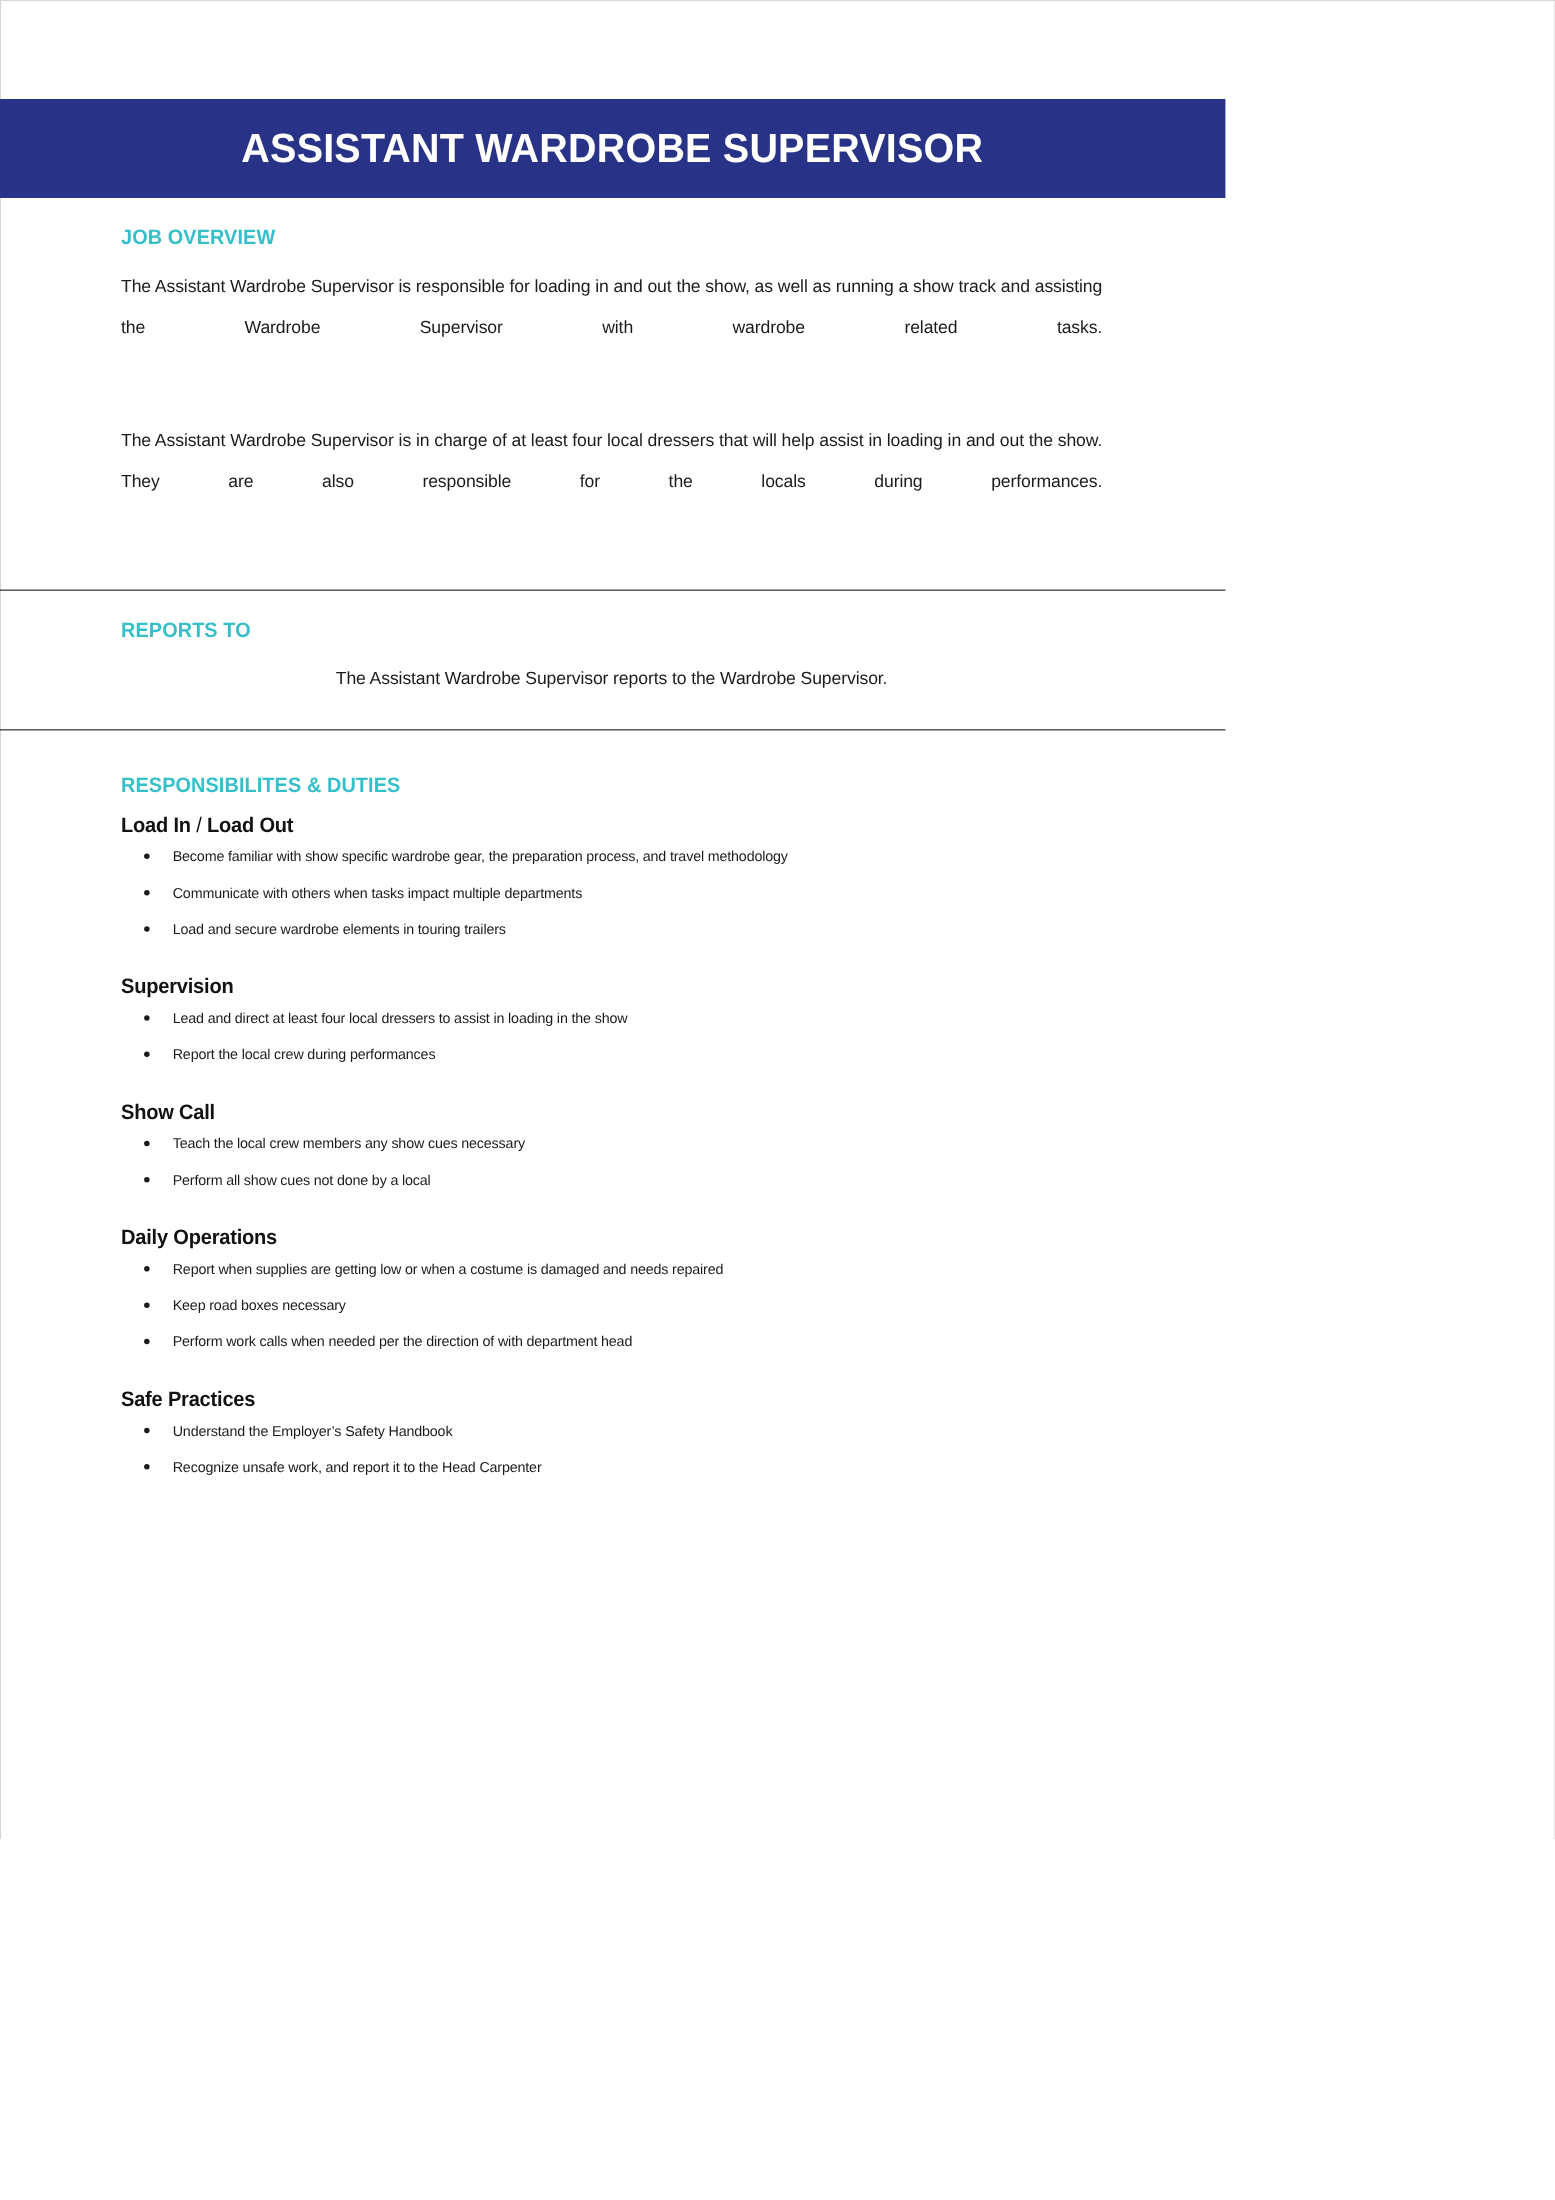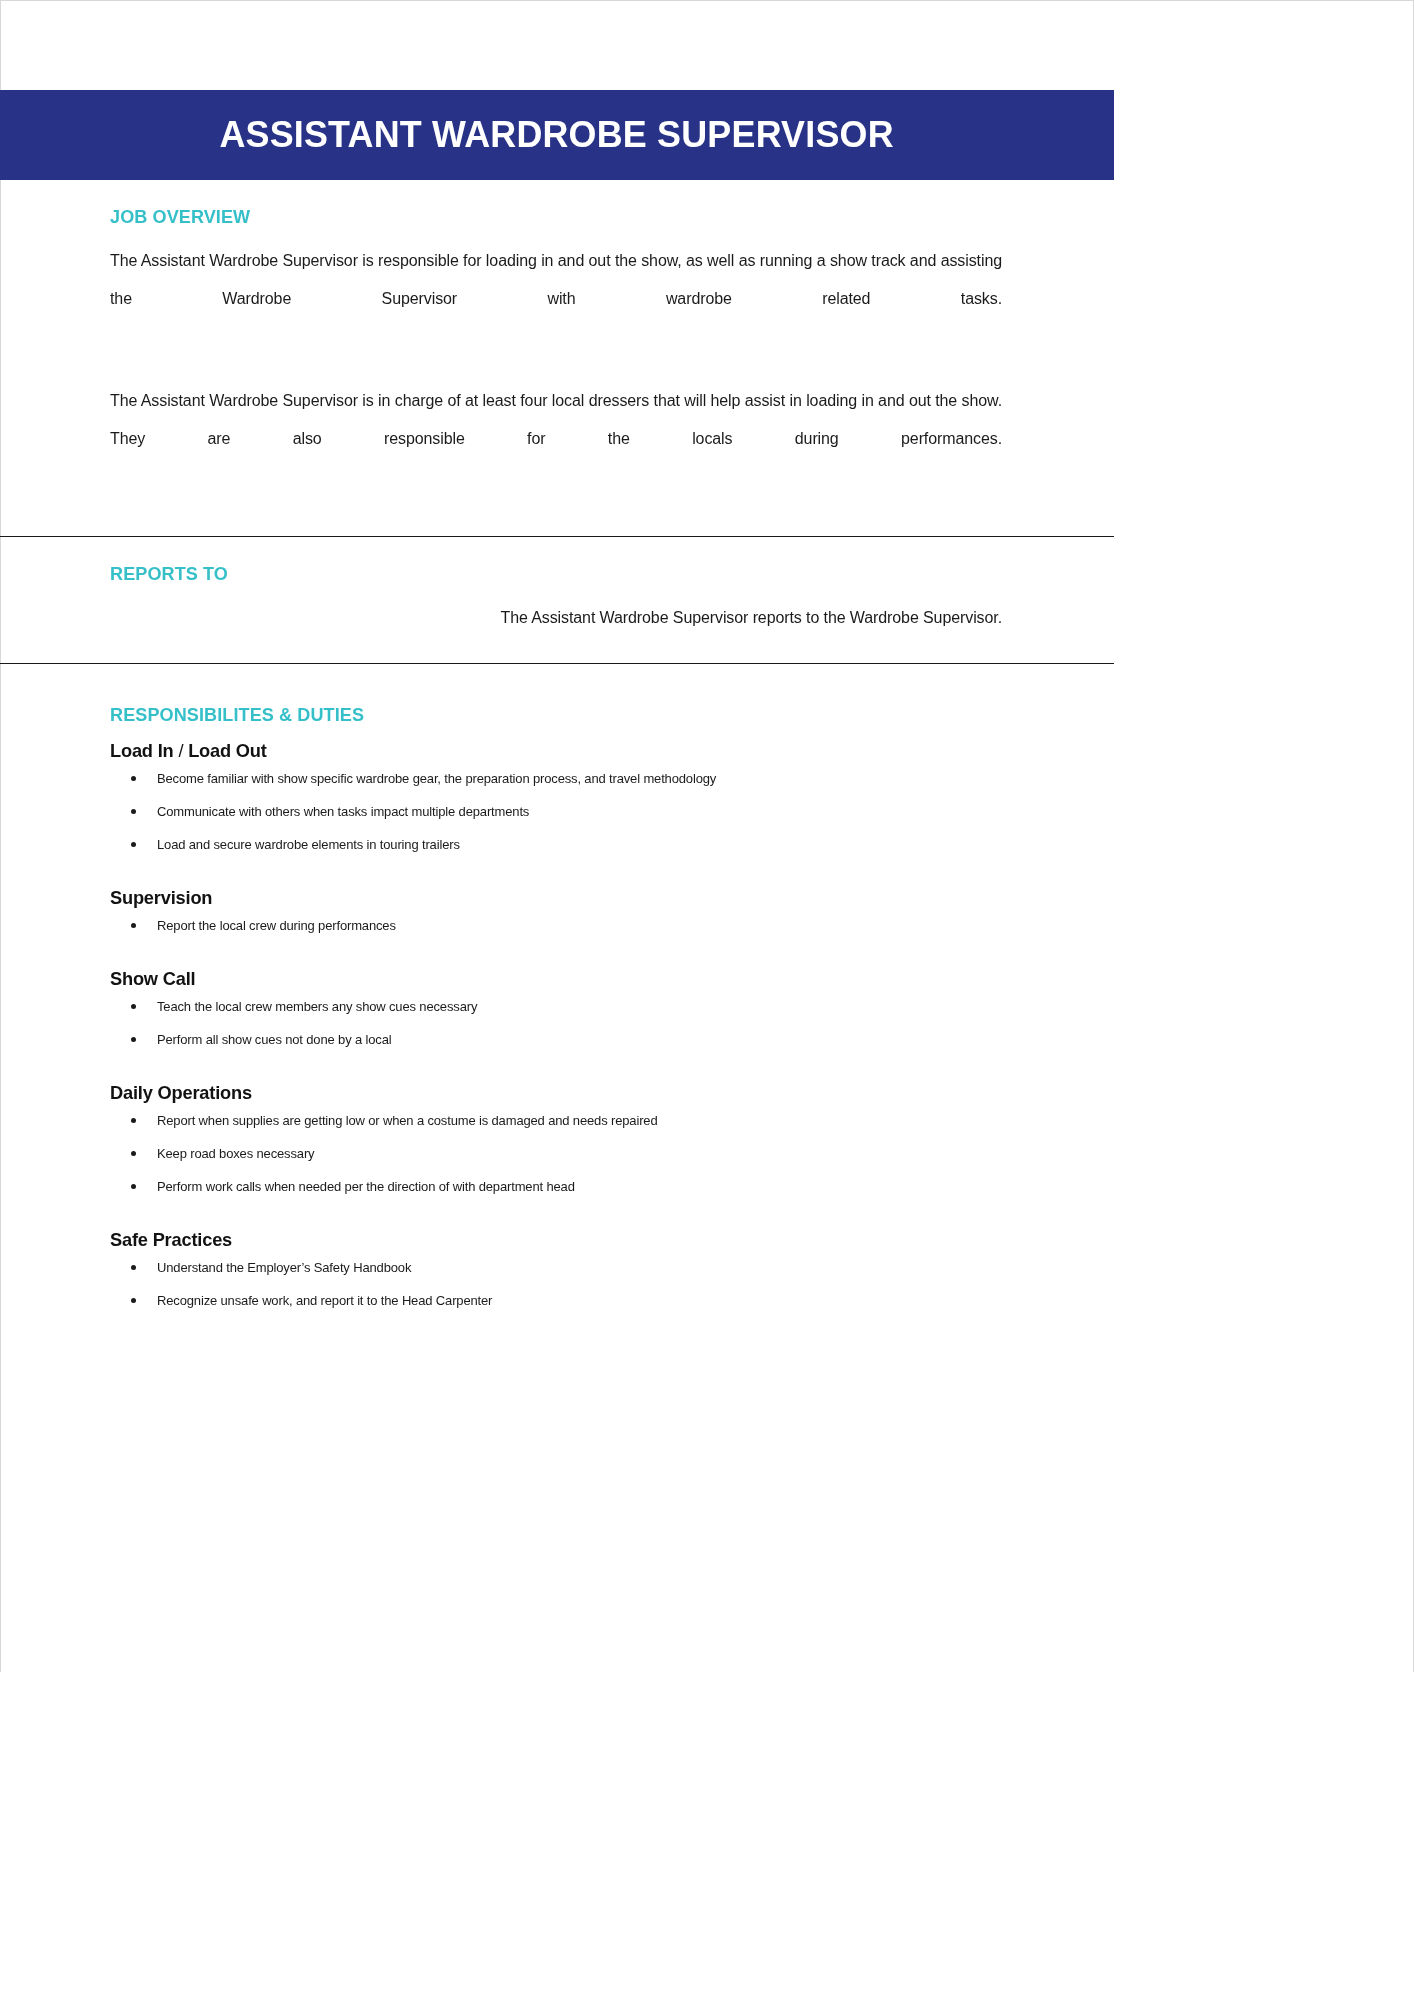--- a/index.html
+++ b/index.html
@@ -98,21 +98,21 @@
     text-align: justify;
     margin: 0;
     letter-spacing: -0.1px;
   }
   .para:after {
     content: "";
     display: inline-block;
     width: 100%;
   }
   .para.noj:after { content: none; }
-  .para.noj { text-align: right; }
+  .para.noj { text-align: center; }
 
   .sub-heading {
     color: #121212;
     font-family: "Liberation Sans", sans-serif;
     font-weight: bold;
     font-size: 19px;
     letter-spacing: -0.2px;
     margin: 0;
     transform: scaleX(0.96);
     transform-origin: left center;
@@ -195,20 +195,21 @@
       <ul class="bullets">
         <li><span class="dot"></span><span>Become familiar with show specific wardrobe gear, the preparation process, and travel methodology</span></li>
         <li><span class="dot"></span><span>Communicate with others when tasks impact multiple departments</span></li>
         <li><span class="dot"></span><span>Load and secure wardrobe elements in touring trailers</span></li>
       </ul>
 
       <div class="gap-md"></div>
 
       <div class="sub-heading">Supervision</div>
       <ul class="bullets">
+        <li><span class="dot"></span><span>Lead and direct at least four local dressers to assist in loading in the show</span></li>
         <li><span class="dot"></span><span>Report the local crew during performances</span></li>
       </ul>
 
       <div class="gap-md"></div>
 
       <div class="sub-heading">Show Call</div>
       <ul class="bullets">
         <li><span class="dot"></span><span>Teach the local crew members any show cues necessary</span></li>
         <li><span class="dot"></span><span>Perform all show cues not done by a local</span></li>
       </ul>

